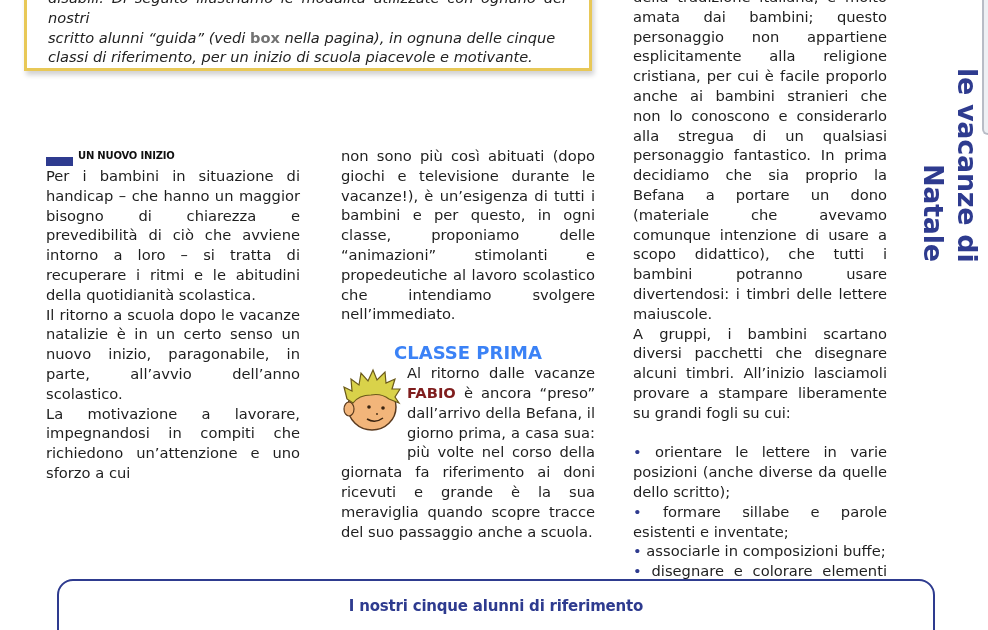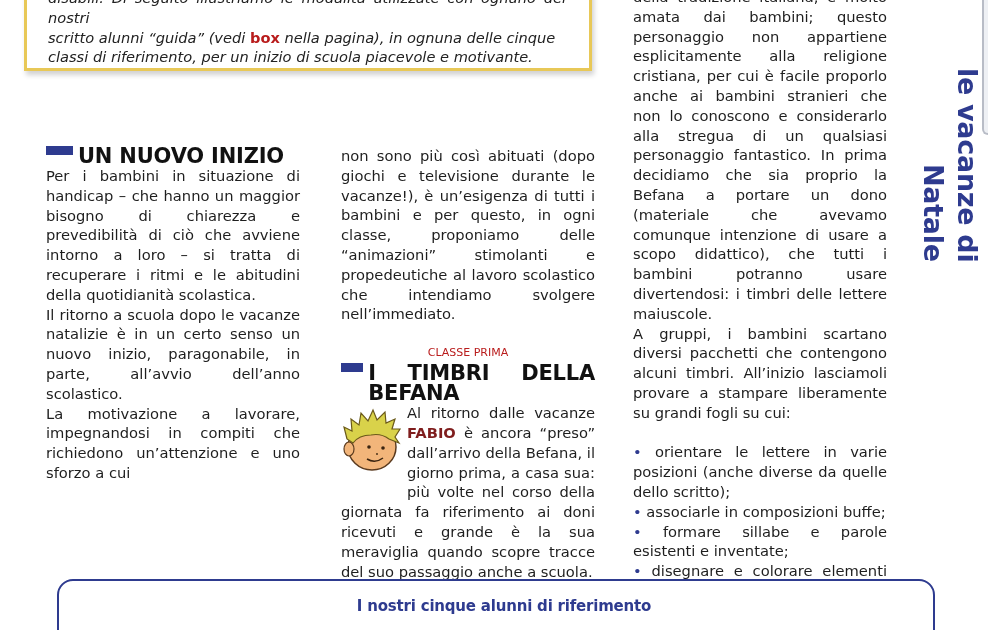--- a/index.html
+++ b/index.html
@@ -12,32 +12,32 @@
     position:absolute; left:24px; top:-30px; width:562px; height:98px;
     border:3px solid #e8c857; border-top:none; background:#fff;
     box-shadow: 2px 4px 5px rgba(0,0,0,0.18);
   }
   .intro-text {
     position:absolute; left:48px; top:-12px; width:518px;
     font-style:italic; font-size:14.6px; line-height:19.8px;
     text-align:justify; color:#222;
     font-family:"DejaVu Sans", sans-serif;
   }
-  .intro-text .hl { font-style:normal; font-weight:bold; color:#b91c1c;margin-top:32px; }
+  .intro-text .hl { font-style:normal; font-weight:bold; color:#737373;margin-top:32px; }
   .col { position:absolute; font-size:14.7px; line-height:19.8px; text-align:justify; }
   .col p { margin:0; }
   .col1 { left:46px; top:146px; width:254px; }
   .col2 { left:341px; top:146px; width:254px; }
   .col3 { left:633px; top:-13px; width:254px; }
   .head {
-    font-family:"DejaVu Sans", sans-serif; font-weight:bold; font-size:21px;
-    color:#111; display:flex; align-items:flex-start; line-height:20px; letter-spacing:-0.2px;
+    font-family:"DejaVu Sans", sans-serif; font-weight:bold; font-size:10px;
+    color:#111; display:flex; align-items:flex-end; line-height:20px; letter-spacing:-0.2px;
   }
   .head .bar { display:inline-block; width:27px; height:9px; background:#2e3b8f; margin-right:5px; }
-  .class-title { text-align:center; color:#b91c1c; font-weight:normal; font-size:11px; margin-top:19px; line-height:20px; }
+  .class-title { text-align:center; color:#3b82f6; font-weight:bold; font-size:18px; margin-top:19px; line-height:20px; }
   .avatar-wrap { float:left; width:66px; height:78px; margin-right:0; margin-top:2px; }
   .name-hl { color:#7f1d1d; font-weight:bold; }
   .spacer { height:19.8px; }
   .bullet { color:#2e3b8f; }
   .side-title {
     position:absolute; left:950px; top:0px; width:34px; height:262px;
     writing-mode:vertical-rl; transform:none;
     font-weight:bold; font-size:27px; color:#2e3b8f; letter-spacing:-0.3px;
     font-family:"DejaVu Sans", sans-serif; line-height:34px; text-align:right;
   }
@@ -45,21 +45,21 @@
     position:absolute; left:982px; top:0; width:6px; height:133px;
     background:#eef0f4; border-left:2px solid #b8bcc6; border-bottom:2px solid #b8bcc6;
     border-bottom-left-radius:6px;
   }
   .bottom-box {
     position:absolute; left:57px; top:579px; width:874px; height:70px;
     border:2px solid #2e3b8f; border-radius:16px; background:#fff;
   }
   .bottom-title {
     position:absolute; left:57px; top:597px; width:878px; text-align:center;
-    font-weight:bold; font-size:15px; color:#2e3b8f; letter-spacing:-0.2px;margin-left:8px;
+    font-weight:bold; font-size:15px; color:#2e3b8f; letter-spacing:-0.2px;
   }
 </style>
 </head>
 <body>
 
 <div class="intro-box"></div>
 <div class="intro-text">
   <span>disabili. Di seguito illustriamo le modalità utilizzate con ognuno dei nostri</span><br>
   <span>scritto alunni “guida” (vedi </span><span class="hl">box</span><span> nella pagina), in ognuna delle cinque</span><br>
   <span>classi di riferimento, per un inizio di scuola piacevole e motivante.</span>
@@ -71,45 +71,41 @@
     <span>UN NUOVO INIZIO</span>
   </div>
   <p>Per i bambini in situazione di handicap – che hanno un maggior bisogno di chiarezza e prevedibilità di ciò che avviene intorno a loro – si tratta di recuperare i ritmi e le abitudini della quotidianità scolastica.</p>
   <p>Il ritorno a scuola dopo le vacanze natalizie è in un certo senso un nuovo inizio, paragonabile, in parte, all’avvio dell’anno scolastico.</p>
   <p>La motivazione a lavorare, impegnandosi in compiti che richiedono un’attenzione e uno sforzo a cui</p>
 </div>
 
 <div class="col col2">
   <p>non sono più così abituati (dopo giochi e televisione durante le vacanze!), è un’esigenza di tutti i bambini e per questo, in ogni classe, proponiamo delle “animazioni” stimolanti e propedeutiche al lavoro scolastico che intendiamo svolgere nell’immediato.</p>
   <div class="class-title">CLASSE PRIMA</div>
-  <div class="head">
-    <span class="bar"></span>
-    <span>I TIMBRI DELLA BEFANA</span>
-  </div>
   <div class="avatar-wrap">
     <svg width="62" height="70" viewBox="0 0 62 70">
       <ellipse cx="31" cy="42" rx="24" ry="23" fill="#f2b57a" stroke="#5a3a1e" stroke-width="1.5"></ellipse>
       <ellipse cx="8" cy="44" rx="5" ry="7" fill="#f2b57a" stroke="#5a3a1e" stroke-width="1.2"></ellipse>
       <path d="M6 34 L3 22 L11 26 L10 14 L18 20 L20 8 L27 16 L32 5 L36 15 L44 7 L45 18 L54 14 L51 24 L59 24 L54 32 L58 38 L48 34 Q40 28 30 30 Q18 30 12 38 Z" fill="#d9d24a" stroke="#6b5a1a" stroke-width="1.2"></path>
       <circle cx="28" cy="42" r="1.8" fill="#3a2410"></circle>
       <circle cx="42" cy="43" r="1.8" fill="#3a2410"></circle>
       <path d="M26 54 Q34 59 42 53" fill="none" stroke="#3a2410" stroke-width="1.5"></path>
       <circle cx="36" cy="49" r="0.9" fill="#3a2410"></circle>
     </svg>
   </div>
   <p><span>Al ritorno dalle vacanze </span><span class="name-hl">FABIO</span><span> è ancora “preso” dall’arrivo della Befana, il giorno prima, a casa sua: più volte nel corso della giornata fa riferimento ai doni ricevuti e grande è la sua meraviglia quando scopre tracce del suo passaggio anche a scuola.</span></p>
 </div>
 
 <div class="col col3">
   <p>della tradizione italiana, è molto amata dai bambini; questo personaggio non appartiene esplicitamente alla religione cristiana, per cui è facile proporlo anche ai bambini stranieri che non lo conoscono e considerarlo alla stregua di un qualsiasi personaggio fantastico. In prima decidiamo che sia proprio la Befana a portare un dono (materiale che avevamo comunque intenzione di usare a scopo didattico), che tutti i bambini potranno usare divertendosi: i timbri delle lettere maiuscole.</p>
-  <p>A gruppi, i bambini scartano diversi pacchetti che contengono alcuni timbri. All’inizio lasciamoli provare a stampare liberamente su grandi fogli su cui:</p>
+  <p>A gruppi, i bambini scartano diversi pacchetti che disegnare alcuni timbri. All’inizio lasciamoli provare a stampare liberamente su grandi fogli su cui:</p>
   <div class="spacer"></div>
   <p><span class="bullet">•</span> <span>orientare le lettere in varie posizioni (anche diverse da quelle dello scritto);</span></p>
+  <p><span class="bullet">•</span> <span>formare sillabe e parole esistenti e inventate;</span></p>
   <p><span class="bullet">•</span> <span>associarle in composizioni buffe;</span></p>
-  <p><span class="bullet">•</span> <span>formare sillabe e parole esistenti e inventate;</span></p>
   <p><span class="bullet">•</span> <span>disegnare e colorare elementi ag-</span></p>
 </div>
 
 <div class="side-tab"></div>
 <div class="side-title">le vacanze di Natale</div>
 
 <div class="bottom-box"></div>
 <div class="bottom-title">I nostri cinque alunni di riferimento</div>
 
 </body></html>

